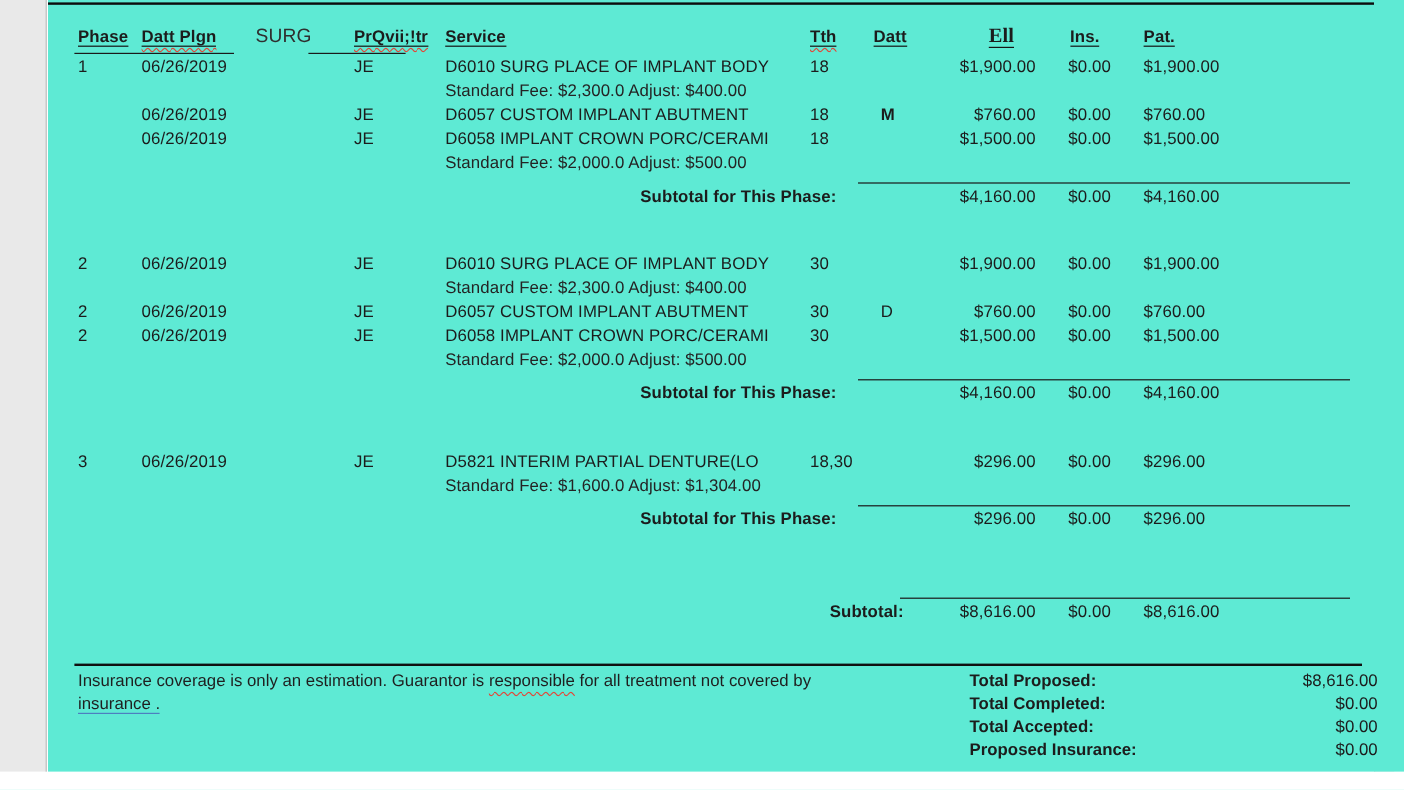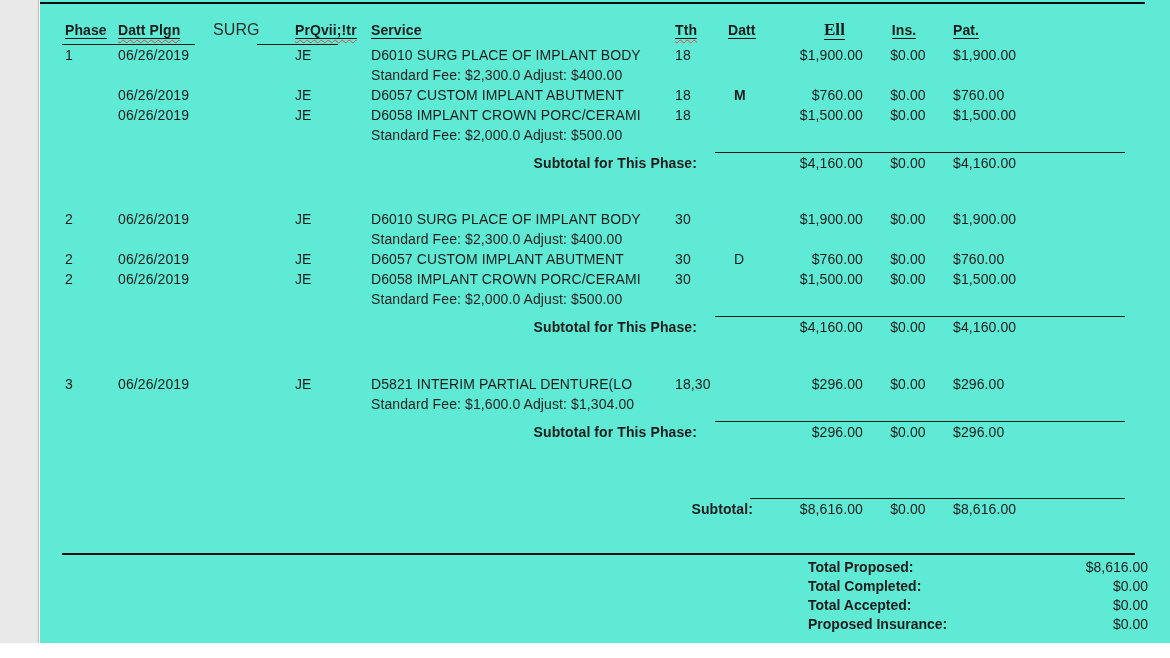--- a/index.html
+++ b/index.html
@@ -214,20 +214,24 @@
       <div class="row">
         <span class="c col-sublabel grand">Subtotal:</span>
         <span class="c col-fee">$8,616.00</span>
         <span class="c col-ins">$0.00</span>
         <span class="c col-pat">$8,616.00</span>
       </div>
     </div>
 
     <div class="footer-rule"></div>
     <div class="footer">
+      <div class="disclaimer">
+        <span>Insurance coverage is only an estimation. Guarantor is </span><span class="sq">responsible</span><span> for all treatment not covered by</span><br>
+        <span class="ins-link">insurance .</span>
+      </div>
       <div class="totals">
         <div class="totals-row">
           <span class="totals-label">Total Proposed:</span>
           <span class="totals-value">$8,616.00</span>
         </div>
         <div class="totals-row">
           <span class="totals-label">Total Completed:</span>
           <span class="totals-value">$0.00</span>
         </div>
         <div class="totals-row">

